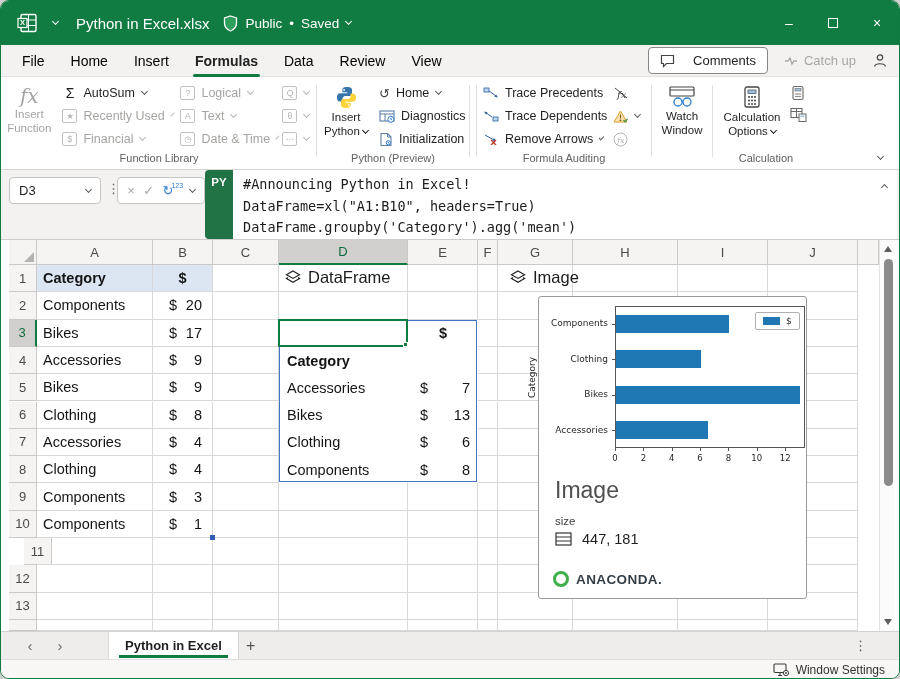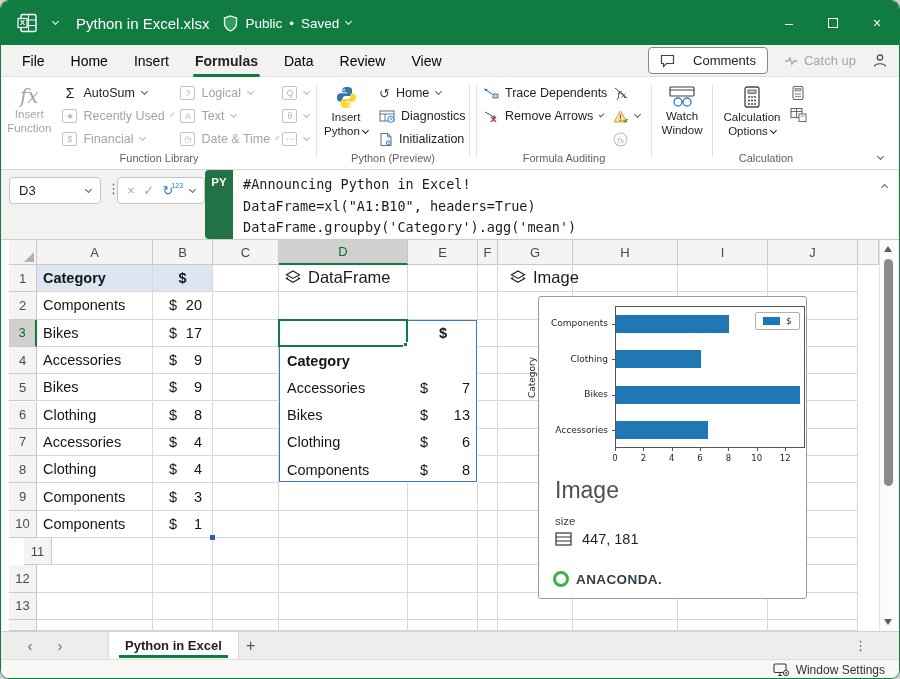--- a/index.html
+++ b/index.html
@@ -338,20 +338,30 @@
       </div>
       <div class="rlabel">Python (Preview)</div>
     </div>
     <div class="gsep"></div>
 
     <div class="gsep"></div>
 
     <div class="rgroup" style="width:168px">
       <div class="rbody" style="gap:4px">
         <div class="scol" style="width:126px">
+          <div class="sbtn">
+            <span style="display:flex">
+              <svg width="16" height="12" viewBox="0 0 16 12">
+                  <rect x="1" y="1" width="5" height="4" fill="#bdd7ee" stroke="#2e5f9e" stroke-width=".8"></rect>
+                  <line x1="6" y1="4" x2="13" y2="9" stroke="#2e5f9e"></line>
+                  <path d="M15 10.5 l-3.6 -.8 1.7 -2.3 z" fill="#2e5f9e"></path>
+                </svg>
+            </span>
+            <span>Trace Precedents</span>
+          </div>
           <div class="sbtn">
             <span style="display:flex">
               <svg width="16" height="12" viewBox="0 0 16 12">
                   <rect x="10" y="7" width="5" height="4" fill="#bdd7ee" stroke="#2e5f9e" stroke-width=".8"></rect>
                   <line x1="3" y1="3" x2="9" y2="7" stroke="#2e5f9e"></line>
                   <path d="M1 1.5 l3.6 .8 -1.7 2.3 z" fill="#2e5f9e"></path>
                 </svg>
             </span>
             <span>Trace Dependents</span>
           </div>

